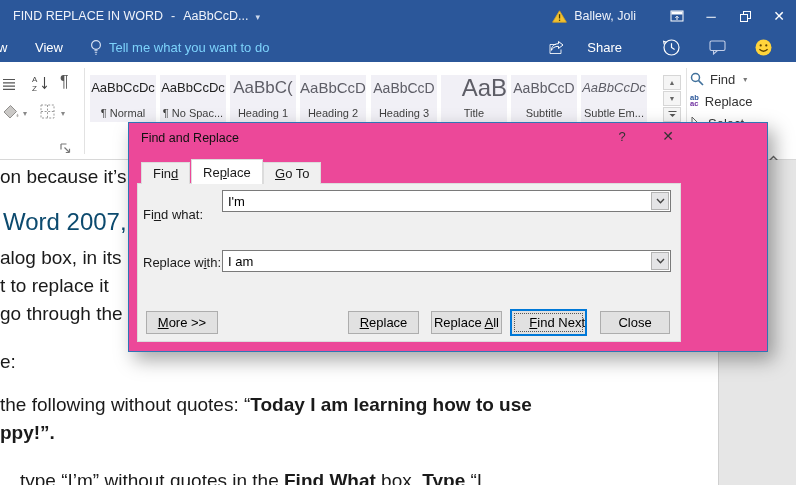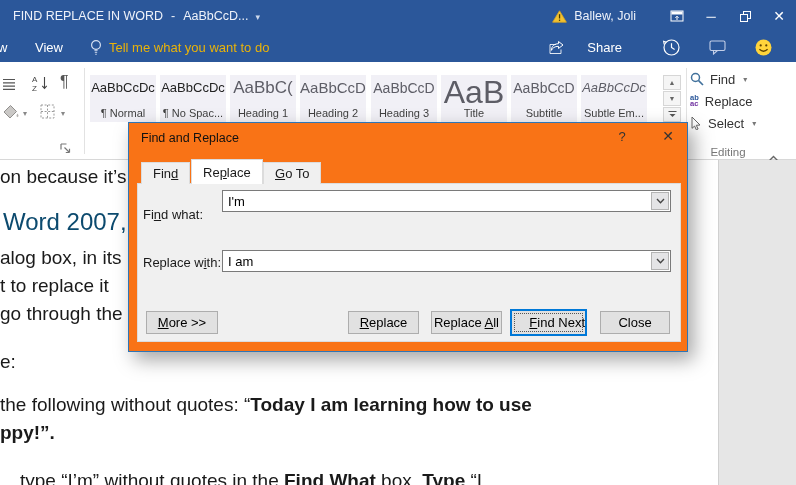--- a/index.html
+++ b/index.html
@@ -21,55 +21,55 @@
   .winbtn.min { font-size:13px; }
   .winbtn.close { font-size:14px; }
   .restore-glyph { position:relative; width:11px; height:11px; }
   .restore-glyph .r1 { position:absolute; left:3px; top:0; width:8px; height:8px; border:1px solid #fff; }
   .restore-glyph .r2 { position:absolute; left:0; top:3px; width:8px; height:8px; border:1px solid #fff; background:#2b579a; }
   
   .tabrow { position:absolute; left:0; top:32px; width:796px; height:30px; background:#2b579a; color:#fff; }
   .rtab { position:absolute; top:8px; font-size:13px; color:#fff; }
   .rtab.partial { left:-2px; }
   .rtab.view { left:35px; }
-  .tellme { position:absolute; left:90px; top:7px; display:flex; align-items:center; gap:7px; color:#eab308; font-size:13px; }
+  .tellme { position:absolute; left:90px; top:7px; display:flex; align-items:center; gap:7px; color:#7dd3fc; font-size:13px; }
   .tr-right { position:absolute; right:10px; top:0; height:30px; display:flex; align-items:center; gap:0; }
   .share-wrap { display:flex; align-items:center; gap:22px; color:#fff; font-size:13px; margin-right:26px; }
   .tr-icon { width:46px; display:flex; justify-content:center; }
   
   .ribbon { position:absolute; left:0; top:62px; width:796px; height:98px; background:#fff; border-bottom:1px solid #d8d8d8; }
   .pgicon { position:absolute; color:#555; }
   .vsep { position:absolute; top:6px; height:86px; width:1px; background:#e2e2e2; }
   .style-item { position:absolute; top:13px; width:66px; height:47px; background:#f1f0f6; text-align:center; cursor:pointer; }
   .style-prev { display:block; margin-top:5px; font-size:13px; color:#222; white-space:nowrap; overflow:hidden; }
   .style-label { position:absolute; left:0; right:0; bottom:3px; font-size:11px; color:#3f3f3f; white-space:nowrap; overflow:hidden; }
   .style-item.h .style-prev { color:#5d5d66; }
   .s-h1 .style-prev { font-size:17px; margin-top:3px; }
   .s-h2 .style-prev { font-size:15px; margin-top:4px; }
   .s-h3 .style-prev { font-size:14px; }
-  .s-title .style-prev { font-size:32px; margin-top:-1px; color:#5d5d66; }
+  .s-title .style-prev { font-size:24px; margin-top:-1px; color:#5d5d66;text-align:right; }
   .s-subtitle .style-prev { font-size:14px; color:#5d5d66; }
   .s-subtle .style-prev { font-style:italic; color:#5d5d66; }
   .gal-scroll { position:absolute; left:663px; top:13px; width:18px; height:47px; }
   .gal-btn { position:absolute; left:0; width:18px; height:15px; background:#f5f5f5; border:1px solid #d6d6d6; font-size:7px; color:#666; display:flex; align-items:center; justify-content:center; }
   .edit-group { position:absolute; left:690px; top:6px; width:100px; }
   .edit-row { display:flex; align-items:center; gap:6px; height:22px; font-size:13px; color:#333; cursor:pointer; }
   .edit-caret { font-size:8px; color:#777; margin-left:2px; }
   .ri { font-size:7.5px; line-height:6.5px; font-weight:bold; }
   .ri .t { color:#2b579a; } .ri .b { color:#7030a0; }
   .group-label { position:absolute; left:690px; top:84px; width:76px; text-align:center; font-size:11.5px; color:#777; }
   .collapse { position:absolute; left:768px; top:86px; }
   
   .doc { position:absolute; left:0; top:160px; width:796px; height:325px; background:#fff; }
   .doc-gray { position:absolute; left:718px; top:0; width:78px; height:325px; background:#e6e6e6; border-left:1px solid #d0d0d0; }
   .dline { position:absolute; font-size:19px; color:#1a1a1a; white-space:nowrap; }
   .dheading { position:absolute; font-size:24px; color:#0c4a6e; white-space:nowrap; }
   .bold { font-weight:bold; }
   
-  .dialog { position:absolute; left:128px; top:122px; width:560px; height:230px; background:#f97316;
+  .dialog { position:absolute; left:128px; top:122px; width:640px; height:230px; background:#ec4899;
             border:1px solid #2e75b6; box-shadow:6px 8px 18px rgba(0,0,0,.35); z-index:10; font-size:13px; }
   .dlg-title { position:absolute; left:12px; top:8px; font-size:12.5px; color:#111; }
   .dlg-help { position:absolute; left:482px; top:6px; width:22px; text-align:center; color:#333; font-size:13px; }
   .dlg-close { position:absolute; left:524px; top:5px; width:30px; text-align:center; color:#333; font-size:14px; }
   .tabpage { position:absolute; left:8px; top:60px; width:544px; height:159px; border:1px solid #dcdcdc; background:#f0f0f0; }
   .dtab { position:absolute; top:39px; height:22px; padding:0 11px; line-height:22px; font-size:13px; color:#1a1a1a;
           background:#f0f0f0; border:1px solid #dcdcdc; border-bottom:none; z-index:5; cursor:pointer; }
   .dtab.find { left:12px; }
   .dtab.replace { left:62px; top:36px; height:25px; line-height:25px; background:#fff; z-index:6; }
   .dtab.goto { left:134px; }

